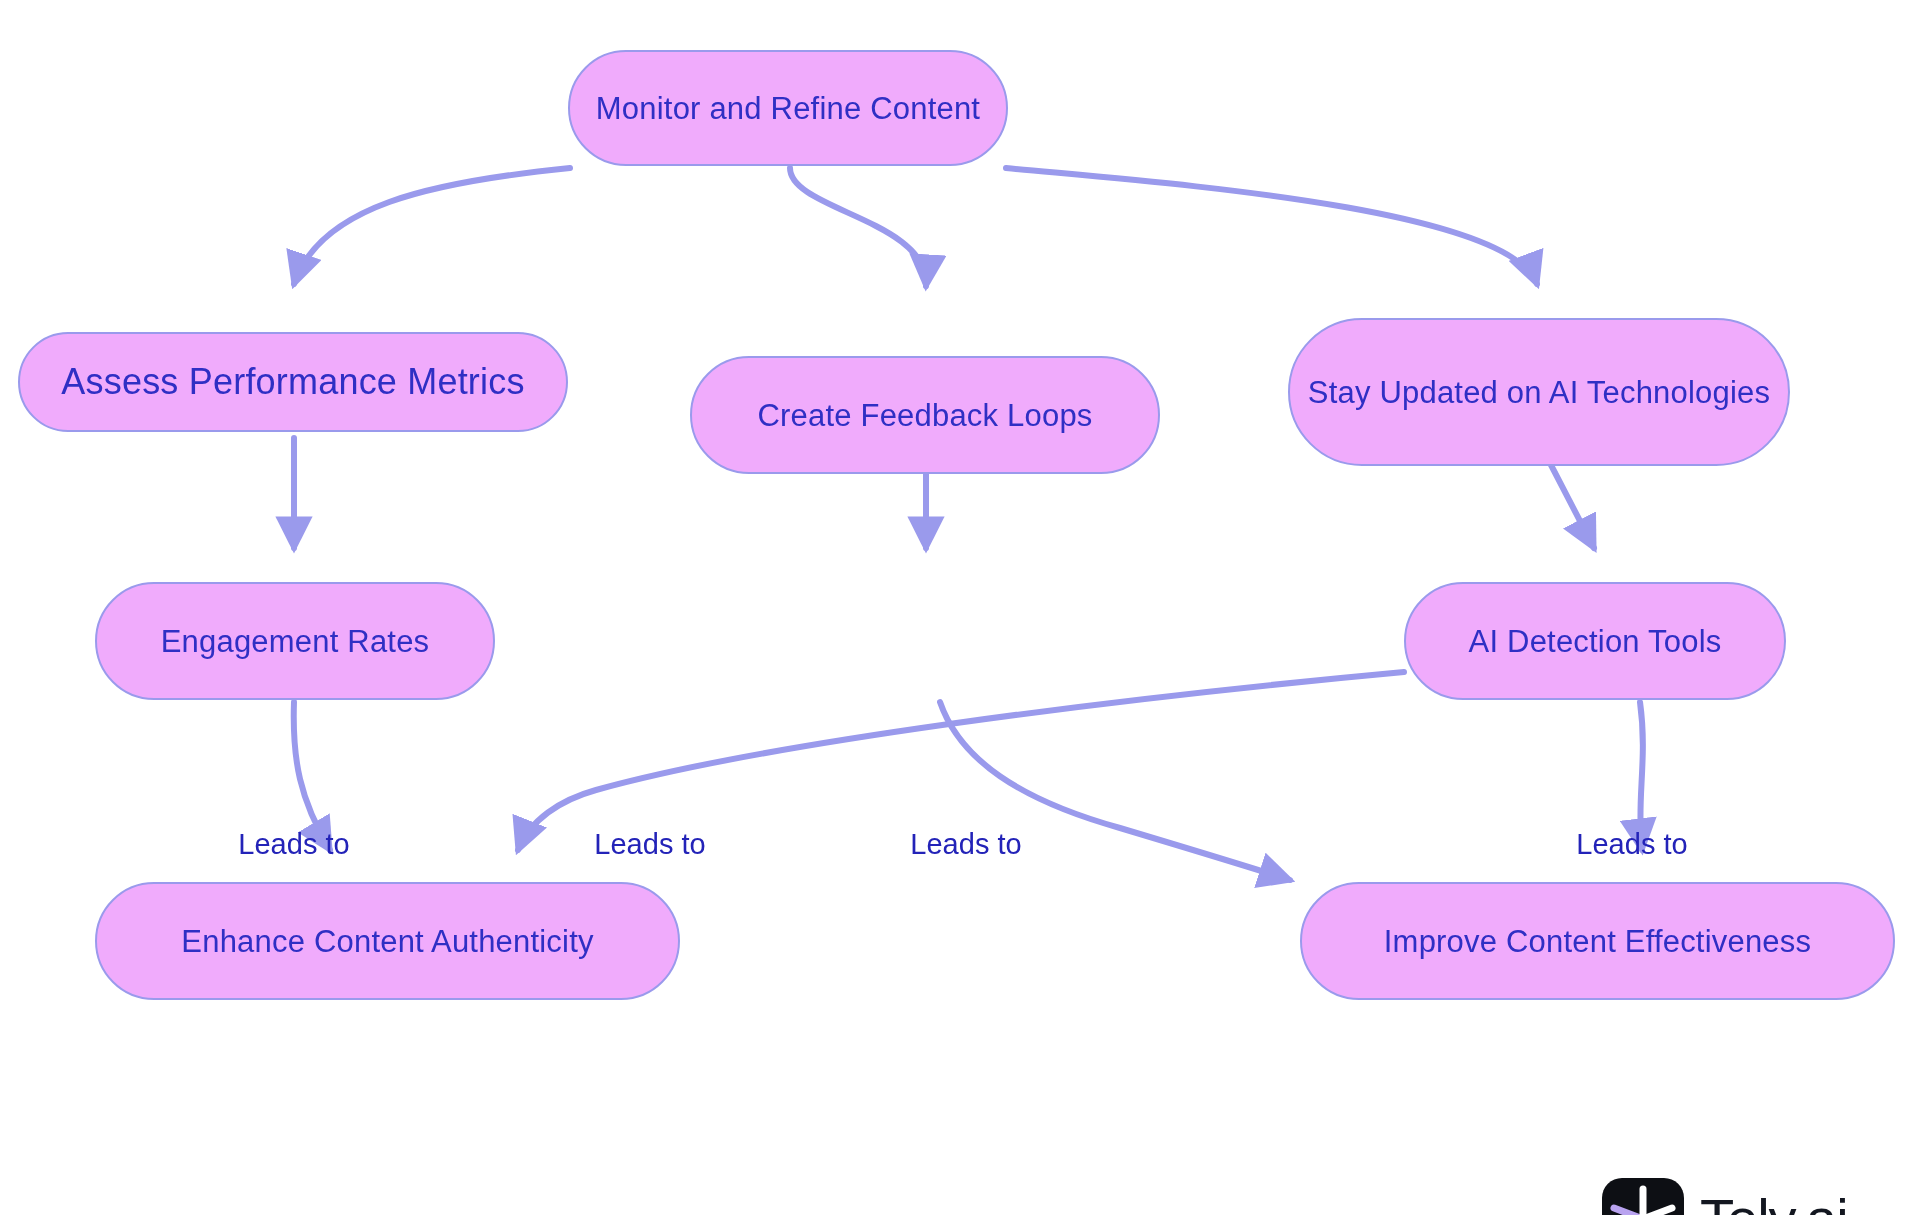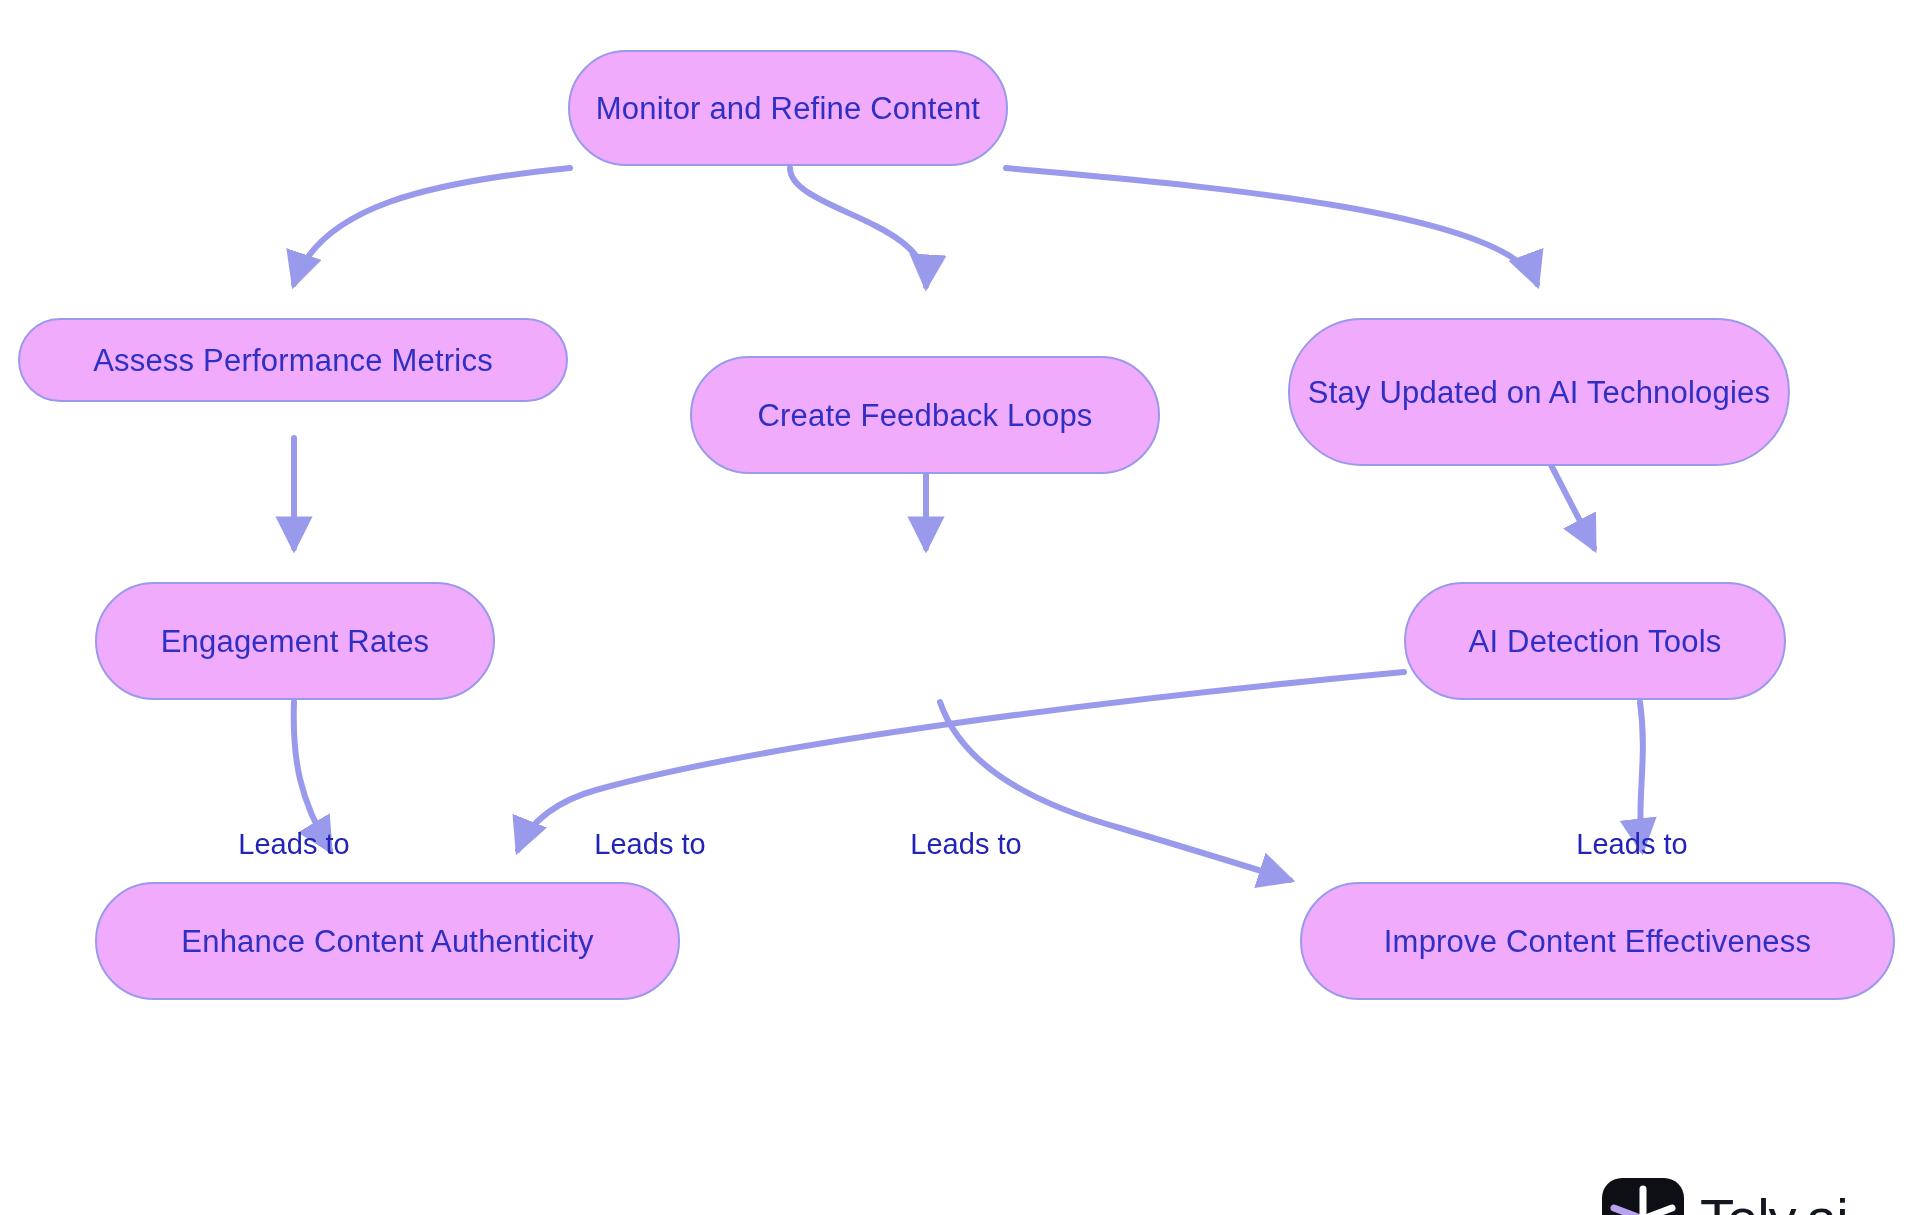--- a/index.html
+++ b/index.html
@@ -48,21 +48,21 @@
     font-family: "Liberation Sans", sans-serif;
     font-size: 29px;
     line-height: 1;
     white-space: nowrap;
     transform: translate(-50%, -50%);
     background: transparent;
     margin-top: 44px;
   }
   
   .n-monitor        { left: 568px;  top: 50px;  width: 440px; height: 116px; font-size: 31px; }
-  .n-assess         { left: 18px;   top: 318px; width: 550px; height: 84px; font-size: 31px; }
+  .n-assess         { left: 18px;   top: 332px; width: 550px; height: 100px; font-size: 36px; }
   .n-feedback       { left: 690px;  top: 318px; width: 470px; height: 118px; font-size: 31px; margin-top: 38px; }
   .n-stayupdated    { left: 1288px; top: 318px; width: 502px; height: 148px; font-size: 31px; }
   .n-engagement     { left: 95px;   top: 582px; width: 400px; height: 118px; font-size: 31px; }
   .n-teaminsights   { left: 772px;  top: 582px; width: 308px; height: 118px; font-size: 31px; }
   .n-aidetection    { left: 1404px; top: 582px; width: 382px; height: 118px; font-size: 31px; }
   .n-authenticity   { left: 95px;   top: 882px; width: 585px; height: 118px; font-size: 31px; }
   .n-effectiveness  { left: 1300px; top: 882px; width: 595px; height: 118px; font-size: 31px; }
 
   
   #logo {

